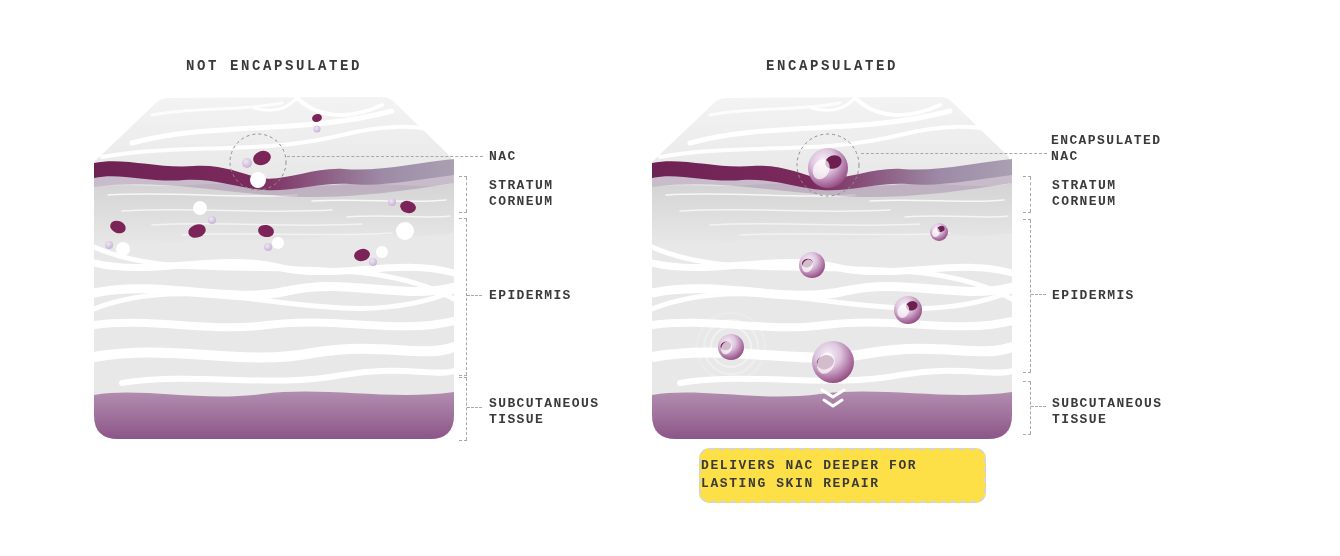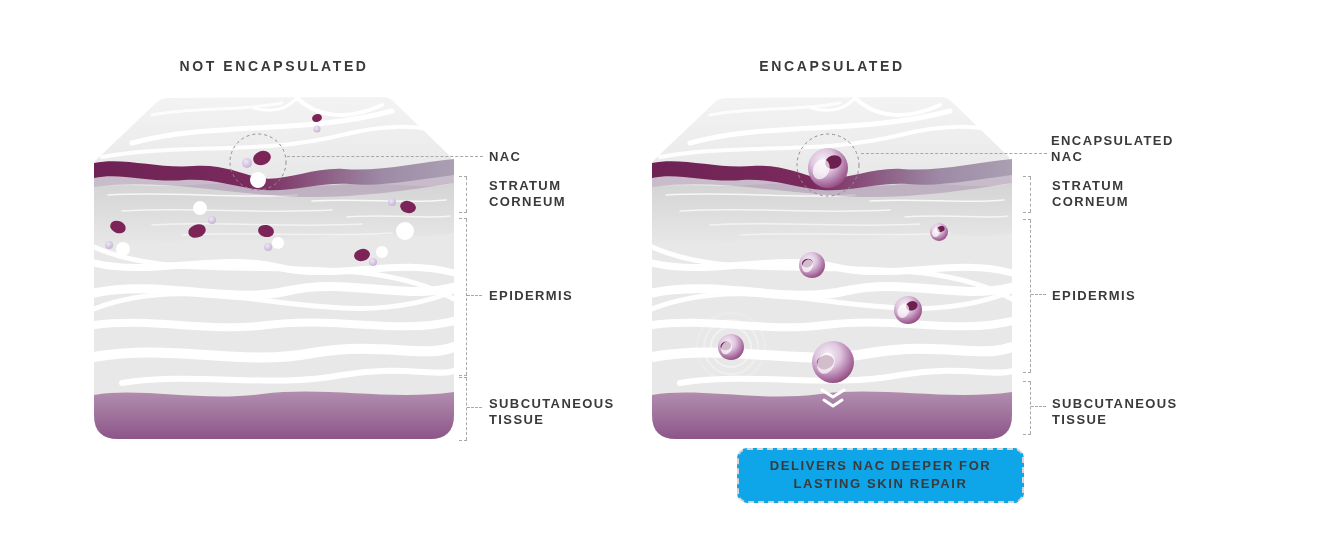--- a/index.html
+++ b/index.html
@@ -1,32 +1,32 @@
 <!DOCTYPE html>
 <html style="--text: #3a3a3a; --leader: #a8a8a8; --stratum-dark: #6e2253; --stratum-light: #aaa0b2; --surface-gray: #efefef; --epidermis-gray: #e9e8e8; --subcut-top: #b28eb0; --subcut-bottom: #8c5588; --nac-dot: #7c2457; --lavender-dot: #c3aed4; --capsule-core: #6d1f50; --capsule-edge: #7a2c5f;"><head>
 <meta charset="utf-8">
 <style>
   html,body{margin:0;padding:0;background:#fff;}
   .canvas{position:relative;width:1340px;height:556px;background:#ffffff;overflow:hidden;
-          font-family:Liberation Sans, sans-serif;color:var(--text,#3a3a3a);}
+          font-family:Liberation Mono, monospace;color:var(--text,#3a3a3a);}
   .panel-title{position:absolute;top:58px;width:364px;text-align:center;font-size:14px;
                font-weight:bold;letter-spacing:2.6px;color:var(--text,#3a3a3a);}
   .skin-svg{position:absolute;top:95px;}
   .layer-label{position:absolute;font-size:13px;font-weight:bold;letter-spacing:1.4px;
                line-height:15.5px;color:var(--text,#3a3a3a);white-space:pre-line;}
   .leader{position:absolute;height:0;border-top:1.4px dashed var(--leader,#a8a8a8);}
   .bracket{position:absolute;width:0;border-left:1.4px dashed var(--leader,#a8a8a8);}
   .bracket::before,.bracket::after{content:"";position:absolute;left:-8px;width:8px;height:0;
                border-top:1.4px dashed var(--leader,#a8a8a8);}
   .bracket::before{top:-1px;}
   .bracket::after{bottom:-1px;}
   .bracket .tick{position:absolute;left:0;width:15px;height:0;
                border-top:1.4px dashed var(--leader,#a8a8a8);}
-  .caption-box{position:absolute;left:737px;top:448px;width:283px;padding:7px 0 8px 0;
-               border:2px dashed #d4d4d4;border-radius:10px;background:#0ea5e9;text-align:center;
+  .caption-box{position:absolute;left:699px;top:448px;width:283px;padding:7px 0 8px 0;
+               border:2px dashed #d4d4d4;border-radius:10px;background:#fde047;
                font-size:13px;font-weight:bold;letter-spacing:1.6px;line-height:18px;
                color:var(--text,#3a3a3a);white-space:pre-line;}
 </style>
 </head>
 <body>
 
 <div class="canvas">
 
   <svg width="0" height="0" style="position:absolute">
     <defs>

